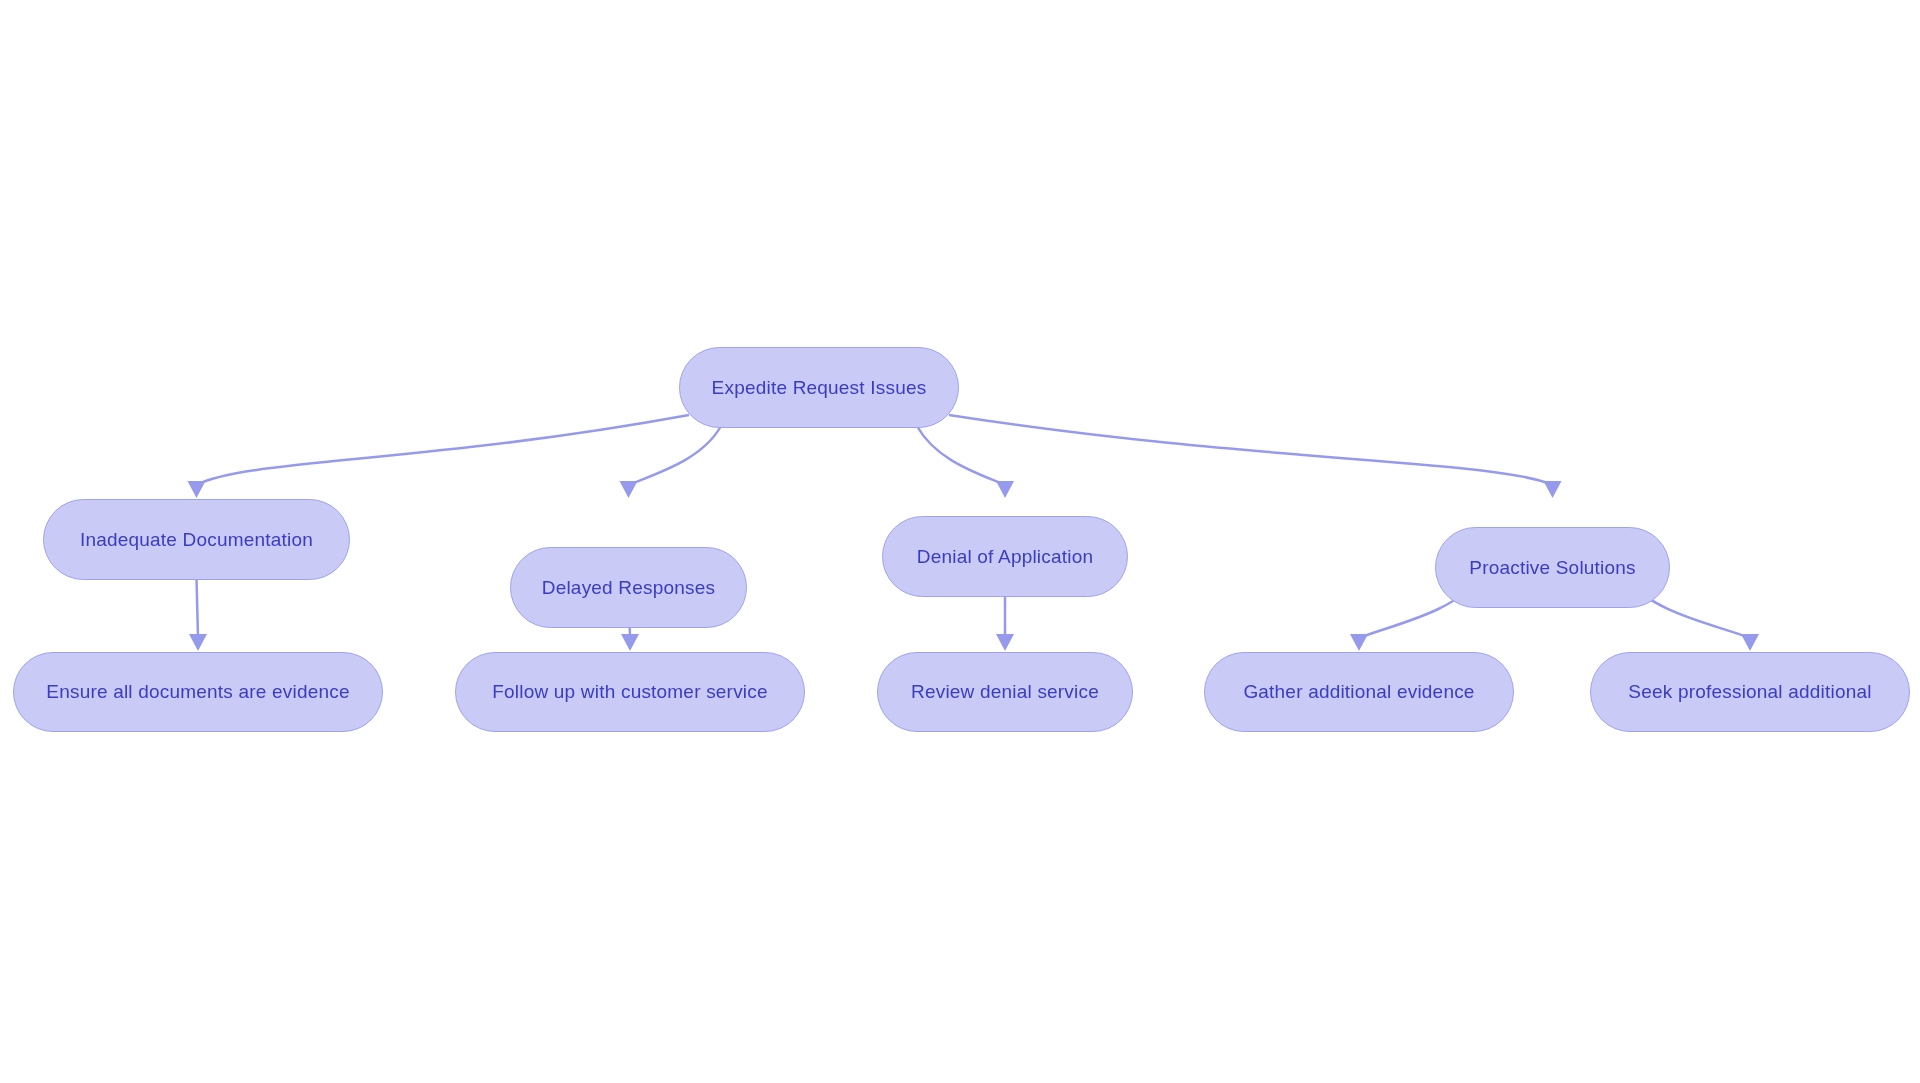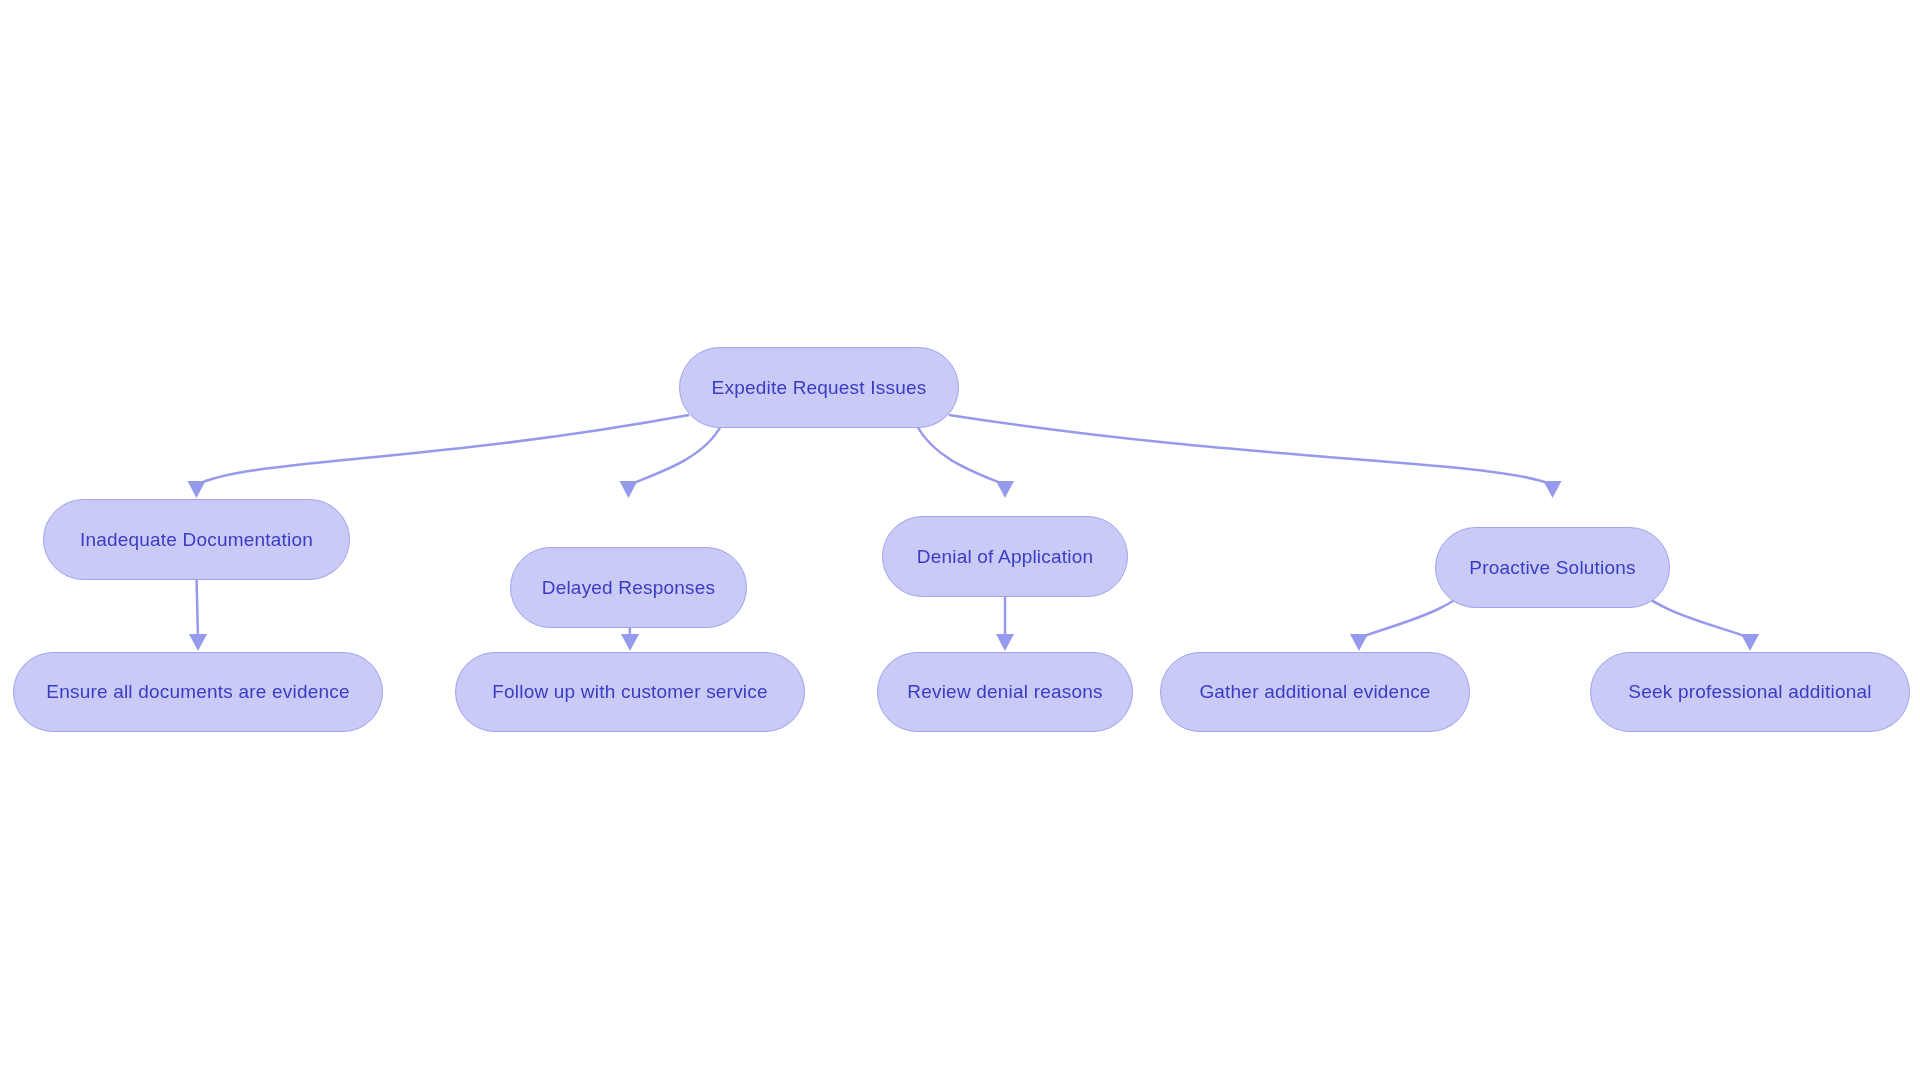--- a/index.html
+++ b/index.html
@@ -70,22 +70,22 @@
       <div class="node" style="left: 1435px; top: 499px; width: 235px; height: 81px; margin-top: 28px;">
         <span class="node-label">Proactive Solutions</span>
       </div>
       <div class="node" style="left: 13px; top: 652px; width: 370px; height: 80px;">
         <span class="node-label">Ensure all documents are evidence</span>
       </div>
       <div class="node" style="left: 455px; top: 652px; width: 350px; height: 80px;">
         <span class="node-label">Follow up with customer service</span>
       </div>
       <div class="node" style="left: 877px; top: 652px; width: 256px; height: 80px;">
-        <span class="node-label">Review denial reasons</span>
+        <span class="node-label">Review denial service</span>
       </div>
-      <div class="node" style="left: 1160px; top: 652px; width: 310px; height: 80px;">
+      <div class="node" style="left: 1204px; top: 652px; width: 310px; height: 80px;">
         <span class="node-label">Gather additional evidence</span>
       </div>
       <div class="node" style="left: 1590px; top: 652px; width: 320px; height: 80px;">
         <span class="node-label">Seek professional additional</span>
       </div>
     </div>
 </div>
 
 </body></html>

